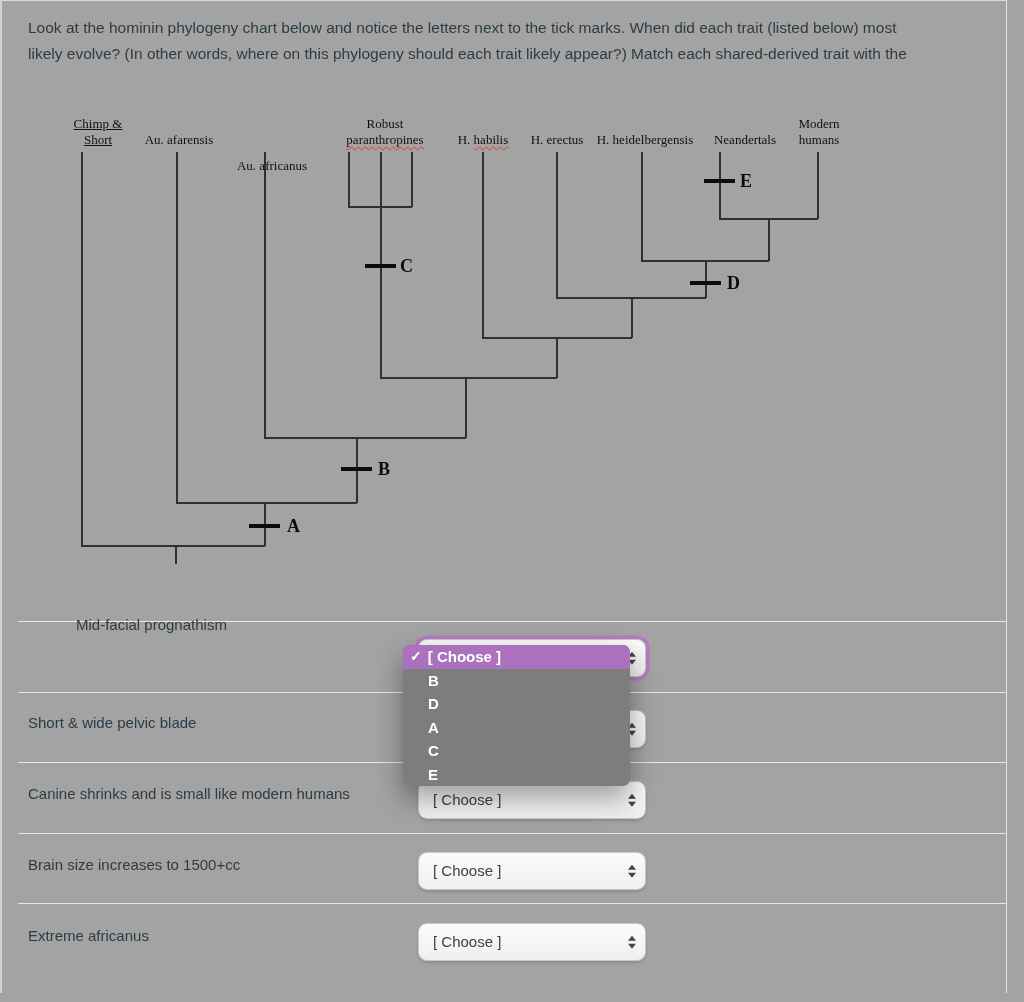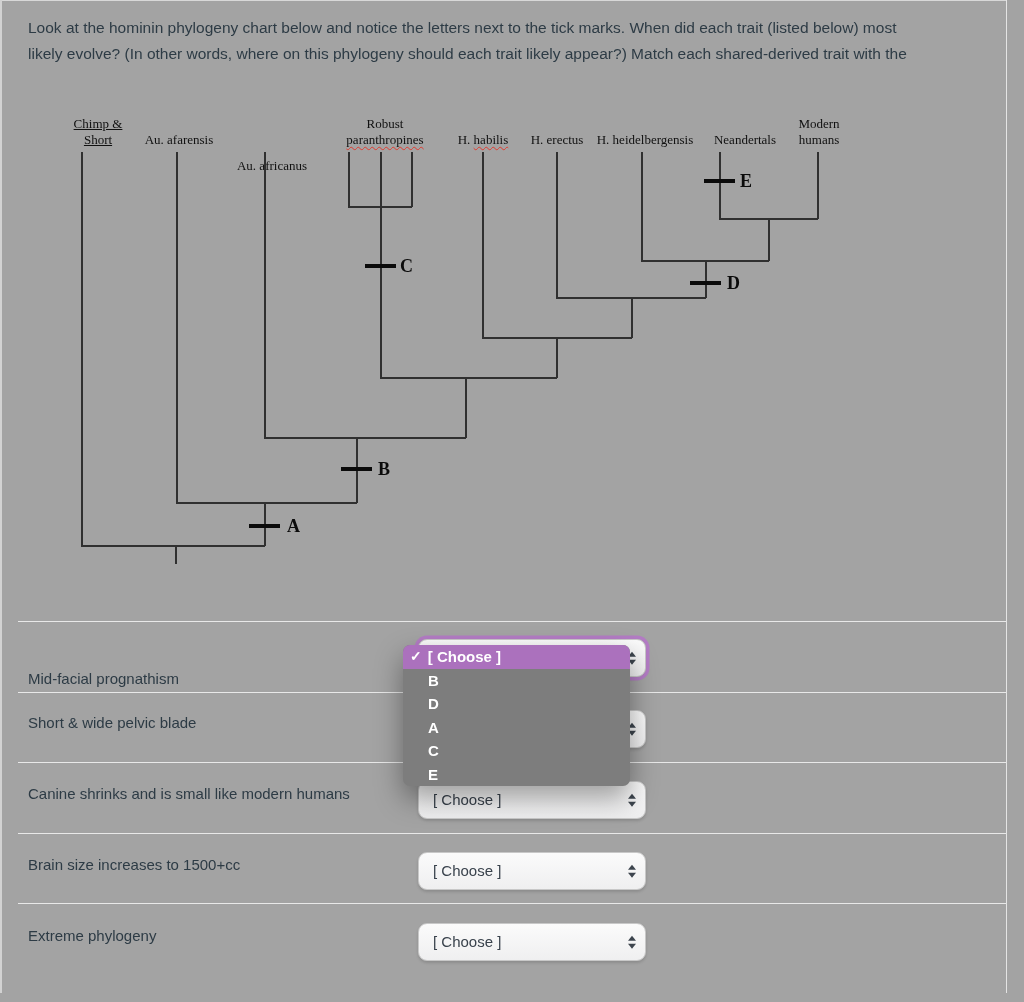--- a/index.html
+++ b/index.html
@@ -136,25 +136,25 @@
     <div class="tick-bar" style="left:704px;top:179px;"></div>
     <div class="tick-letter" style="left:740px;top:170px;">E</div>
   </div>
 
   <div class="sep" style="top:621px;"></div>
   <div class="sep" style="top:692px;"></div>
   <div class="sep" style="top:762px;"></div>
   <div class="sep" style="top:833px;"></div>
   <div class="sep" style="top:903px;"></div>
 
-  <div class="trait" style="top:671px;">Mid-facial prognathism</div>
+  <div class="trait" style="top:617px;margin-left:48px;">Mid-facial prognathism</div>
   <div class="trait" style="top:715px;">Short &amp; wide pelvic blade</div>
   <div class="trait" style="top:786px;">Canine shrinks and is small like modern humans</div>
   <div class="trait" style="top:857px;">Brain size increases to 1500+cc</div>
-  <div class="trait" style="top:928px;">Extreme phylogeny</div>
+  <div class="trait" style="top:928px;">Extreme africanus</div>
 
   <div class="sel focused" style="top:639px;">
     <span class="val">[ Choose ]</span>
     <span class="stepper">
         <span class="tri-up"></span>
         <span class="tri-dn"></span>
       </span>
   </div>
   <div class="sel" style="top:710px;">
     <span class="val">[ Choose ]</span>

